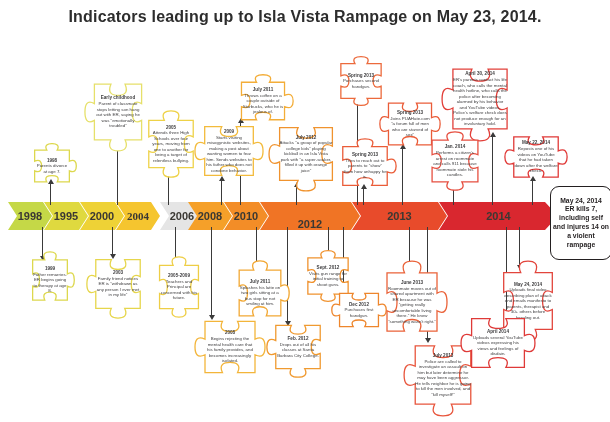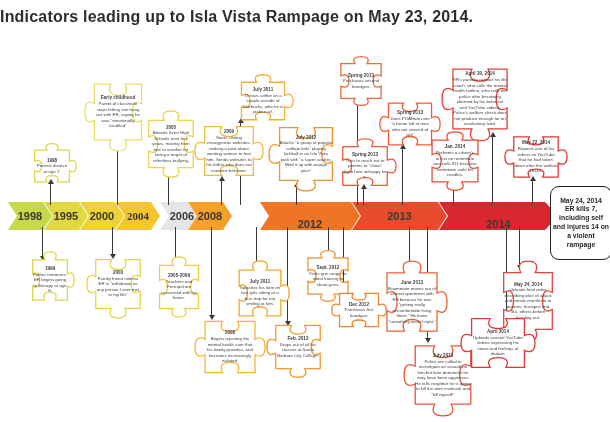--- a/index.html
+++ b/index.html
@@ -1,23 +1,23 @@
 <!DOCTYPE html>
 <html><head>
 <meta charset="utf-8">
 <style>
   html,body{margin:0;padding:0;background:#fff;}
   .stage{position:relative;width:610px;height:422px;background:#ffffff;overflow:hidden;
          font-family:"Liberation Sans",sans-serif;}
-  .title{position:absolute;top:8px;left:0;width:100%;margin:0;
+  .title{position:absolute;top:8px;left:0;width:100%;text-align:center;margin:0;
          font-size:16px;font-weight:600;color:#2d2d2d;letter-spacing:.2px;}
   .timeline{position:absolute;left:8px;top:202px;width:562px;height:28px;}
   .seg{position:absolute;top:0;height:100%;display:flex;align-items:center;justify-content:center;
        clip-path:polygon(9px 50%,0 0,calc(100% - 9px) 0,100% 50%,calc(100% - 9px) 100%,0 100%);}
-  .seg.last{clip-path:polygon(9px 50%,0 0,calc(100% - 13px) 0,100% 50%,calc(100% - 13px) 100%,0 100%);align-items:flex-end;}
+  .seg.last{clip-path:polygon(9px 50%,0 0,calc(100% - 13px) 0,100% 50%,calc(100% - 13px) 100%,0 100%);}
   .seg span{font-size:11px;font-weight:700;color:#3a3833;}
   .piece{position:absolute;z-index:2;}
   .piece svg{position:absolute;left:0;top:0;width:100%;height:100%;}
   .ptxt{position:absolute;left:15%;top:15%;width:70%;height:70%;display:flex;flex-direction:column;
         align-items:center;justify-content:center;text-align:center;color:#414042;}
   .pdate{font-size:4.6px;line-height:1.25;font-weight:700;}
   .pbody{font-size:4.4px;line-height:1.25;}
   .arrow{position:absolute;width:1px;background:#3a3a3a;z-index:1;}
   .arrow.top::before{content:"";position:absolute;top:-4px;left:-2.5px;width:0;height:0;
         border-left:3px solid transparent;border-right:3px solid transparent;border-bottom:5px solid #3a3a3a;}
@@ -45,20 +45,23 @@
       </div>
       <div class="seg" style="left: 108px; width: 44px; background: rgb(245, 197, 47); font-family: Liberation Serif, serif;">
         <span>2004</span>
       </div>
       <div class="seg" style="left: 152px; width: 44px; background: #e5e5e5;">
         <span>2006</span>
       </div>
       <div class="seg" style="left: 180px; width: 44px; background: rgb(245, 160, 41);">
         <span>2008</span>
       </div>
+      <div class="seg" style="left: 216px; width: 44px; background: rgb(243, 141, 39);">
+        <span>2010</span>
+      </div>
       <div class="seg" style="left: 252px; width: 100px; background: rgb(240, 116, 37); align-items: flex-end;">
         <span>2012</span>
       </div>
       <div class="seg" style="left: 344px; width: 95px; background: rgb(232, 75, 43);">
         <span>2013</span>
       </div>
       <div class="seg last" style="left: 431px; width: 119px; background: rgb(217, 39, 47);">
         <span>2014</span>
       </div>
     </div>

